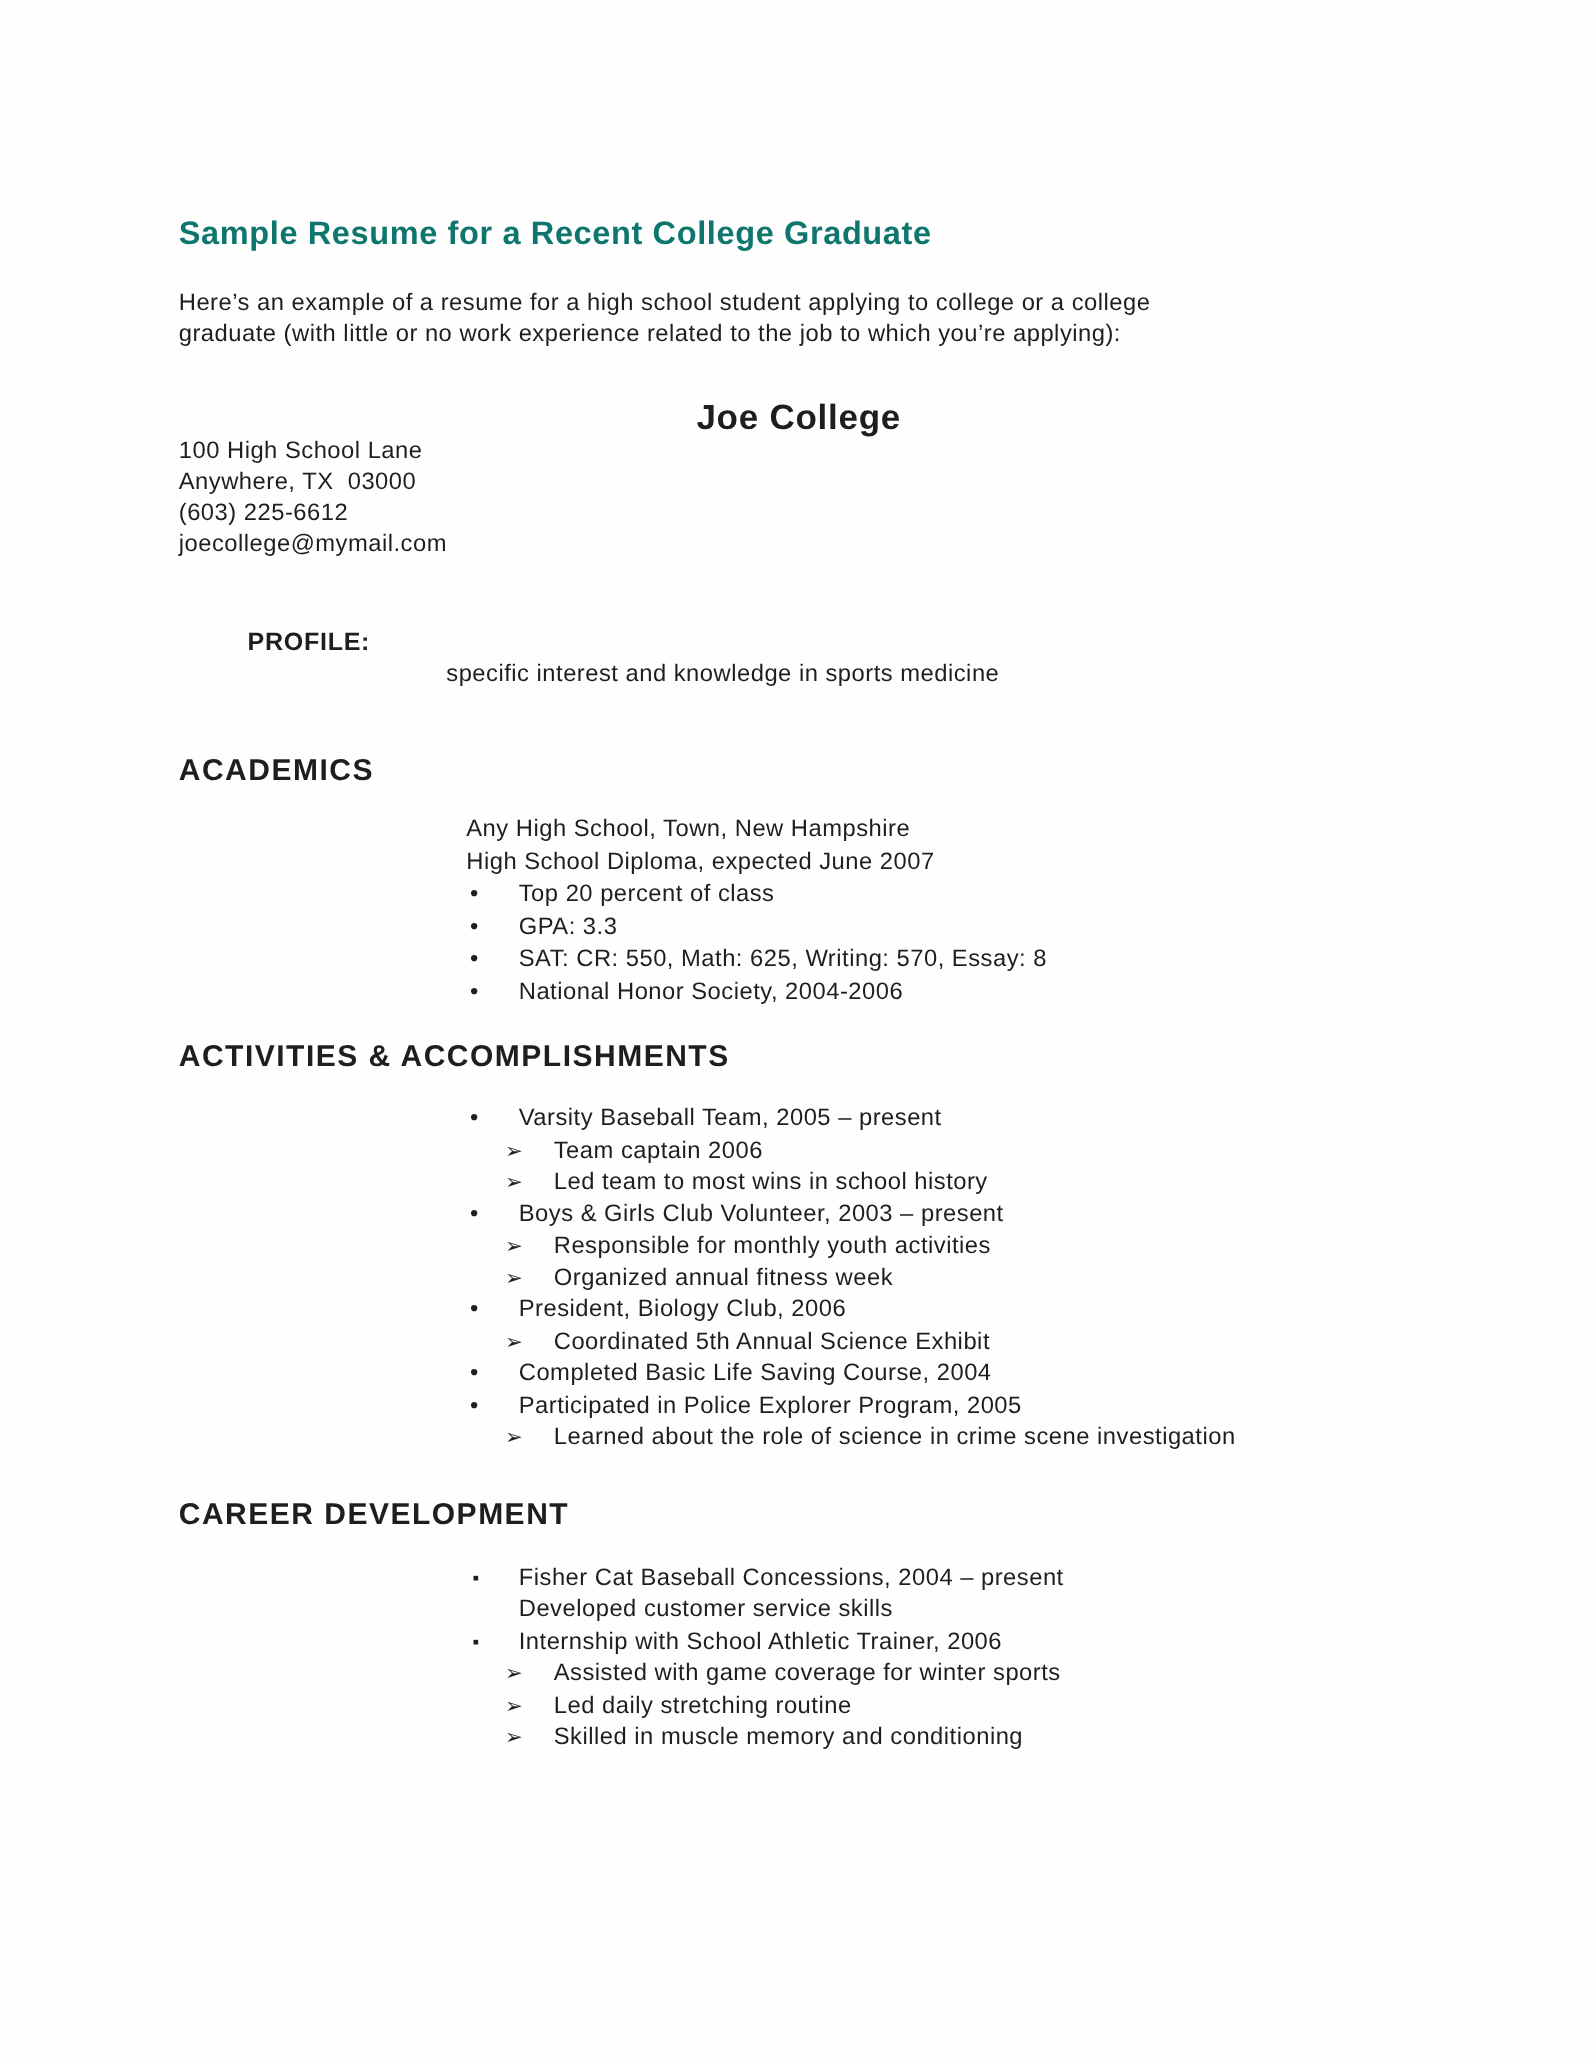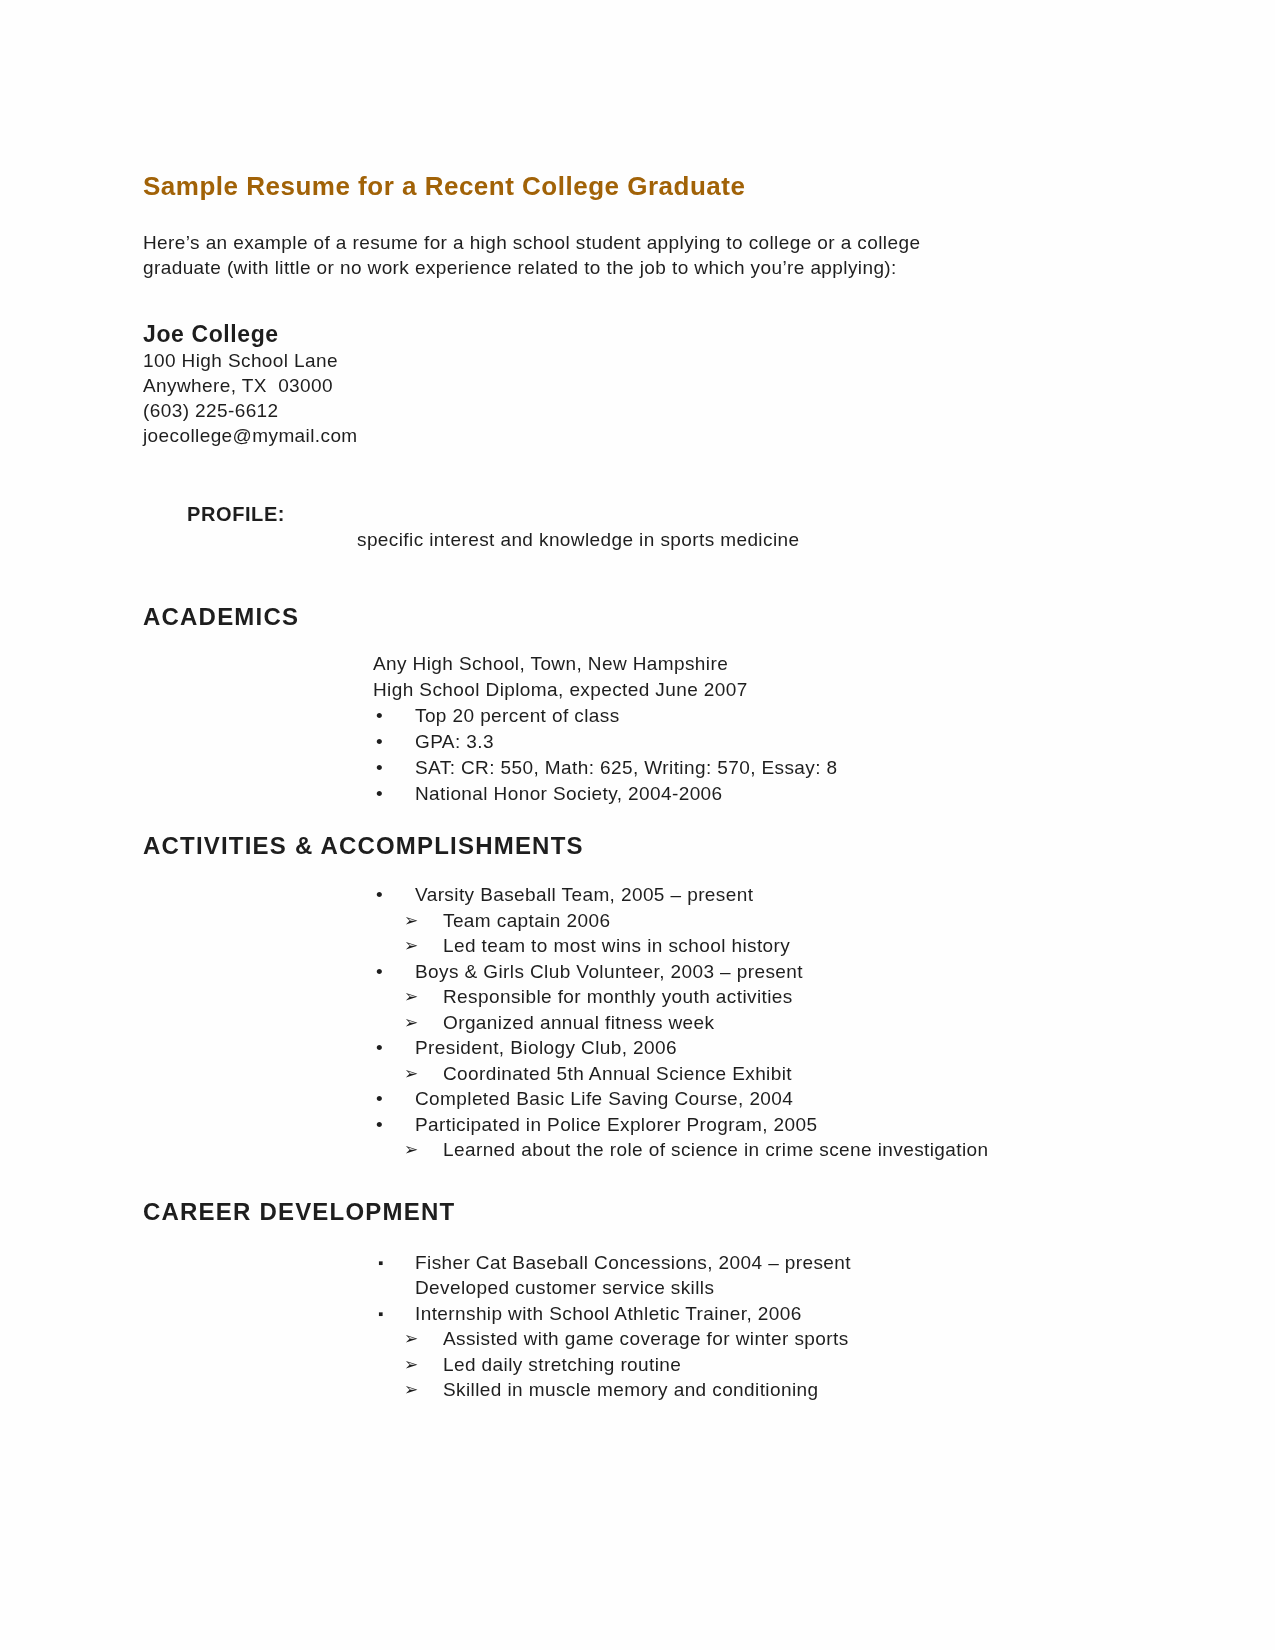--- a/index.html
+++ b/index.html
@@ -24,28 +24,29 @@
     line-height: 32px;
     margin: 0;
   }
   .intro {
     margin-top: 28px;
     width: 948px;
     line-height: 25px;
   }
   .name {
     margin-top: 40px;
-    font-size: 23px;
+    font-size: 28px;
     font-weight: bold;
     line-height: 28px;
     letter-spacing: 0.6px;
+    text-align: center;
   }
   .contact-line { line-height: 25px; white-space: pre-wrap; }
   .profile { margin-top: 54px; }
-  .profile-l1 { display: flex; margin-left: 44px; line-height: 25px; }
+  .profile-l1 { display: flex; margin-left: 55px; line-height: 25px; }
   .profile-label {
     font-weight: bold;
     font-size: 20px;
     flex: 0 0 124px;
     letter-spacing: 0.6px;
   }
   .profile-l2 { margin-left: 214px; line-height: 25px; }
   .sec-heading {
     font-size: 24px;
     font-weight: bold;
@@ -70,21 +71,21 @@
   .glyph.arrow  { font-size: 17px; }
   .row.sub  { padding-left: 28px; }
   .row.cont { padding-left: 42px; }
   .row-text { flex: 1; white-space: pre-wrap; }
 </style>
 </head>
 <body>
 
 <div class="page">
 
-  <h1 class="doc-title" style="color:#a16207">Sample Resume for a Recent College Graduate</h1>
+  <h1 class="doc-title" style="color:#0f766e">Sample Resume for a Recent College Graduate</h1>
 
   <div class="intro">
     <div>Here’s an example of a resume for a high school student applying to college or a college</div>
     <div>graduate (with little or no work experience related to the job to which you’re applying):</div>
   </div>
 
   <div class="name">Joe College</div>
   <div class="contact-line">100 High School Lane</div>
   <div class="contact-line">Anywhere, TX  03000</div>
   <div class="contact-line">(603) 225-6612</div>

